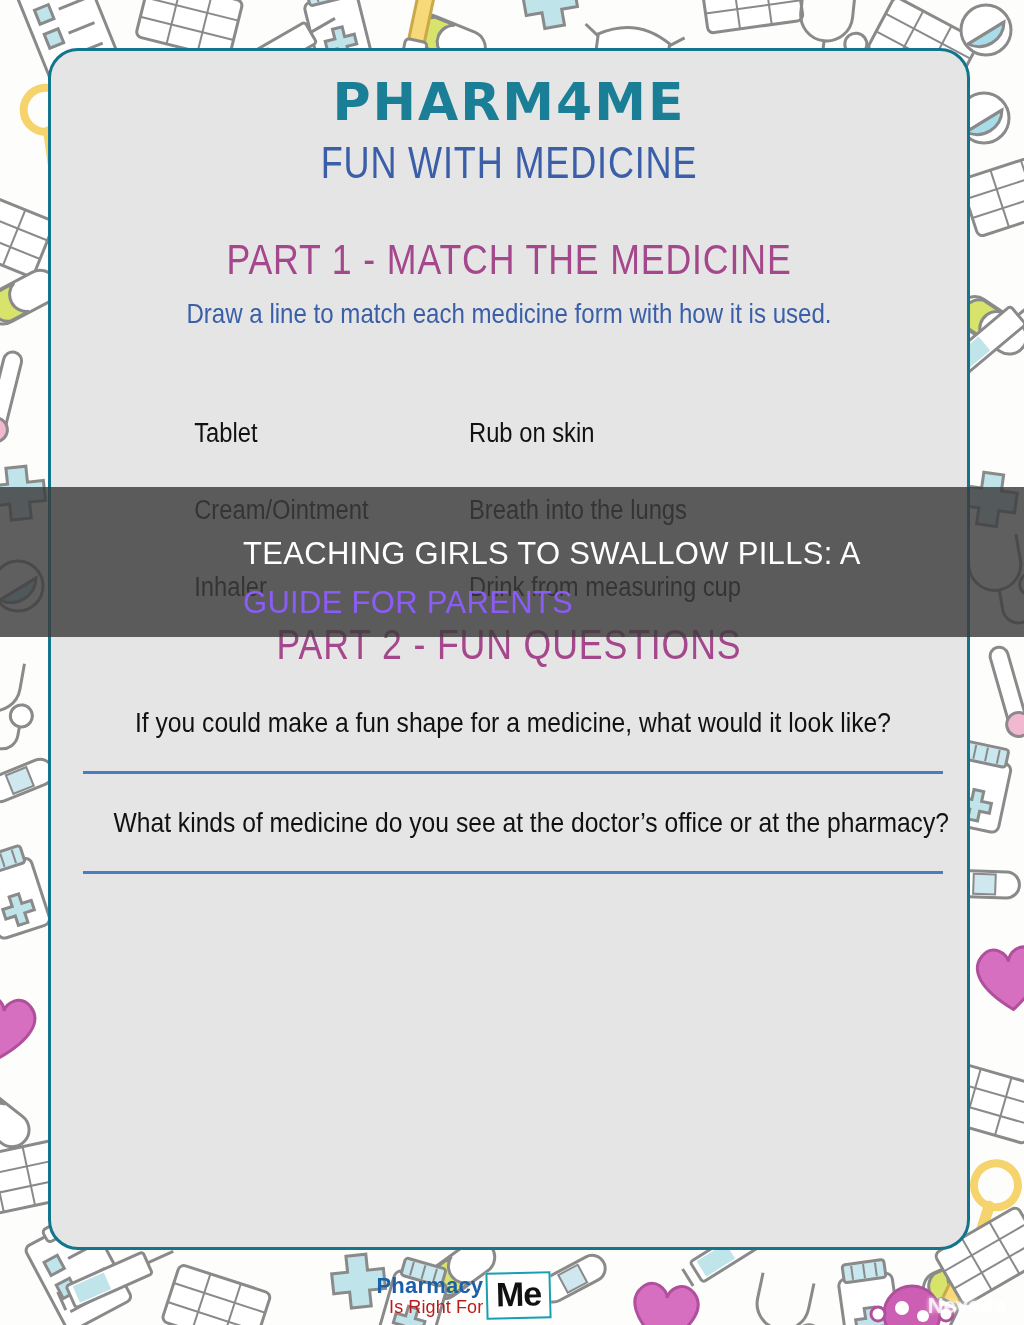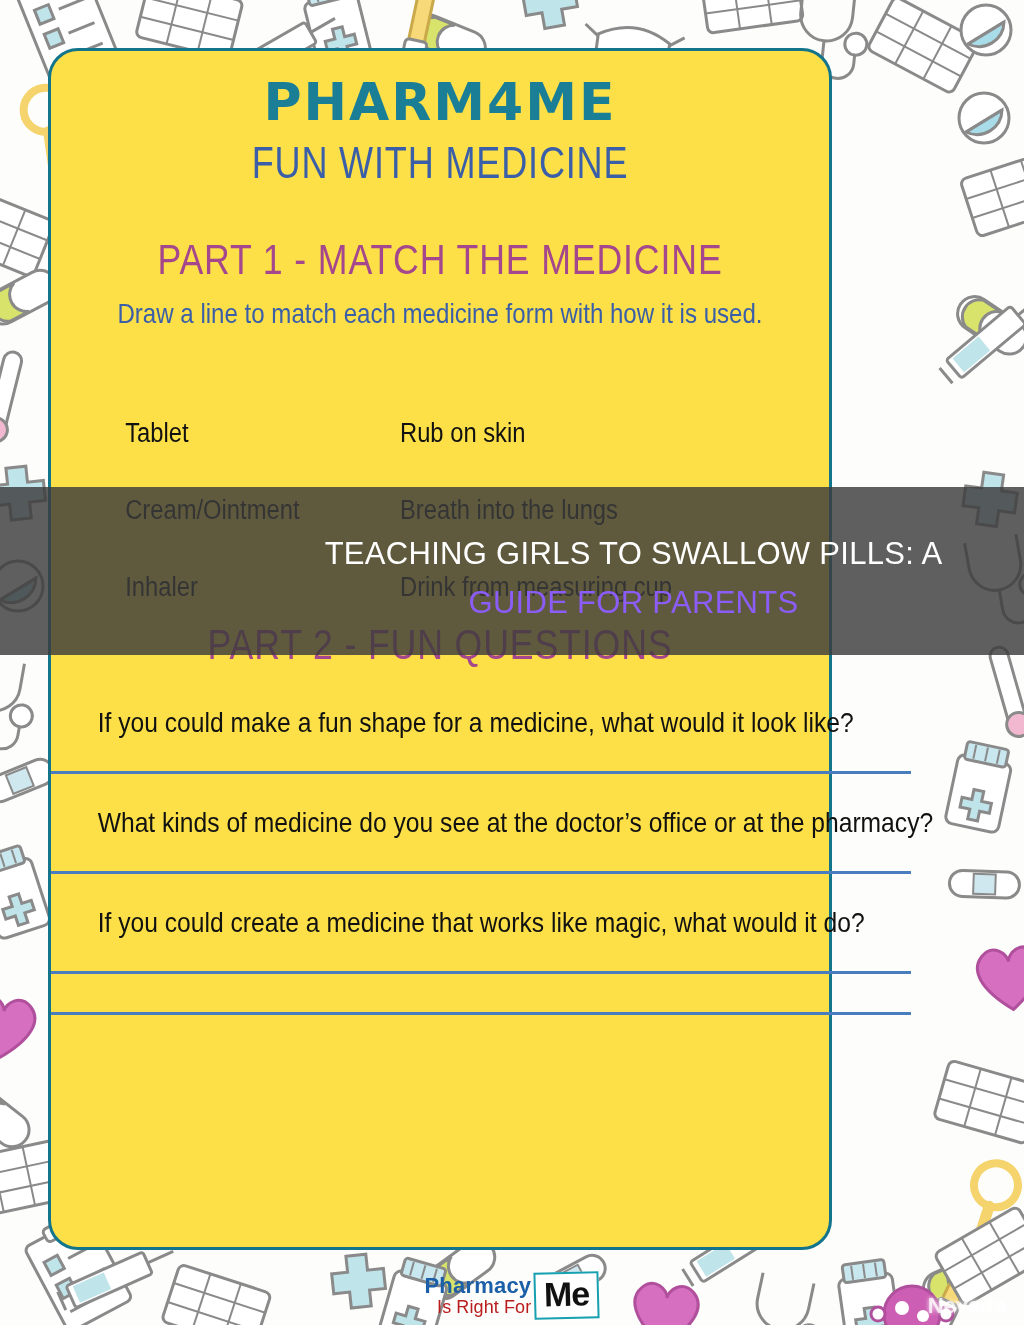--- a/index.html
+++ b/index.html
@@ -17,23 +17,23 @@
     position:absolute;inset:0;
     background:#fdfdfc;
     z-index:0;
   }
   #bg-pattern svg{display:block;width:1024px;height:1325px;}
 
   
   #worksheet-card{
     position:absolute;
     left:48px;top:48px;
-    width:784px;height:1202px;
+    width:922px;height:1202px;
     box-sizing:border-box;
-    background:#fde047;
+    background:#e5e5e5;
     border:3.5px solid #13758c;
     border-radius:30px;
     z-index:2;
   }
 
   
   .brand-title{
     text-align:center;
     margin-top:24px;
     font-family:"DejaVu Sans", sans-serif;
@@ -93,21 +93,21 @@
     transform:scaleX(.88);
     transform-origin:left center;
     white-space:nowrap;
   }
   .match-left{width:270px;padding-left:40px;}
   .match-right{flex:1;}
 
   
   #part2-heading{margin-top:18px;}
   #questions{margin-top:38px;}
-  .question-block{position:relative;}
+  .question-block{position:relative;padding-left:8px;}
   .question-text{
     text-align:center;
     font-family:"Liberation Sans Narrow","Liberation Sans", sans-serif;
     font-size:28px;
     color:#111111;
     transform:scaleX(.88);
     transform-origin:center;
     white-space:nowrap;
   }
   .answer-line{
@@ -115,43 +115,42 @@
     background:#4a7dc0;
     margin:32px auto 0 auto;
     width:860px;
   }
   .q-spacer{height:33px;}
 
   
   #overlay-banner{
     position:absolute;
     left:0;top:487px;
-    width:1024px;height:168px;
+    width:1024px;height:150px;
     background:rgba(60,60,60,.82);
     z-index:5;
     box-sizing:border-box;
     padding-left:243px;
     padding-top:42px;
-    text-align:center;
   }
   .overlay-line{
     font-family:"Liberation Sans", sans-serif;
     font-size:31px;
     line-height:49px;
     letter-spacing:.3px;
     white-space:nowrap;
   }
   #overlay-line1{color:#ffffff;}
   #overlay-line2{color:#8b5cf6;}
 
   
   #footer-logo{
     position:absolute;
     left:0;top:1272px;
-    width:1024px;
+    width:928px;
     z-index:3;
     display:flex;
     justify-content:center;
     align-items:center;
   }
   .logo-words{
     text-align:right;
     line-height:1.02;
     margin-right:3px;
   }
@@ -366,25 +365,20 @@
     <div class="question-block">
       <div class="question-text">If you could make a fun shape for a medicine, what would it look like?</div>
       <div class="answer-line"></div>
     </div>
     <div class="q-spacer"></div>
     <div class="question-block">
       <div class="question-text">What kinds of medicine do you see at the doctor’s office or at the pharmacy?</div>
       <div class="answer-line"></div>
     </div>
     <div class="q-spacer"></div>
-    <div class="question-block">
-      <div class="question-text">If you could create a medicine that works like magic, what would it do?</div>
-      <div class="answer-line"></div>
-      <div class="answer-line" style="margin-top:38px;"></div>
-    </div>
   </div>
 
 </div>
 
 <div id="overlay-banner">
   <div class="overlay-line" id="overlay-line1">TEACHING GIRLS TO SWALLOW PILLS: A</div>
   <div class="overlay-line" id="overlay-line2">GUIDE FOR PARENTS</div>
 </div>
 
 <div id="footer-logo">

